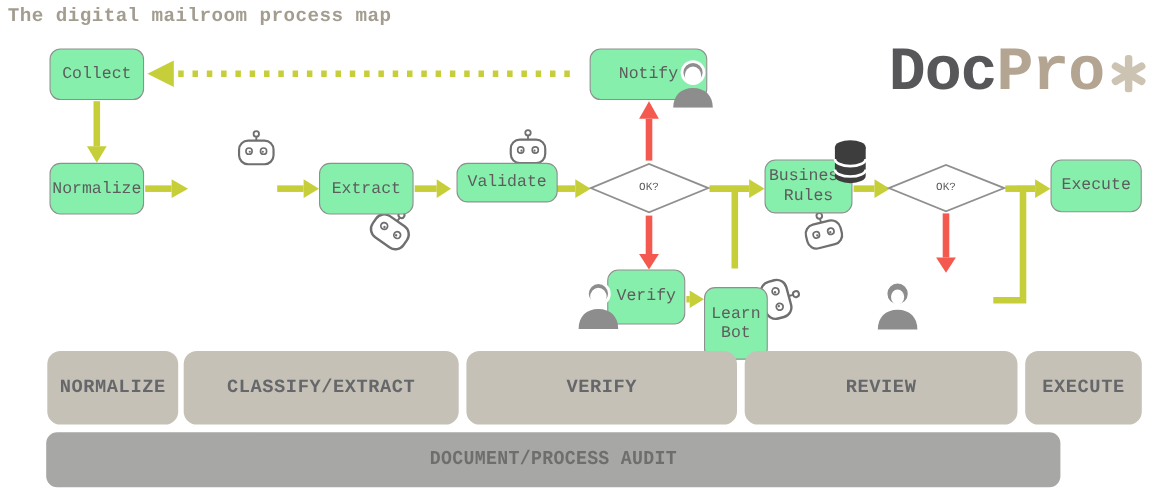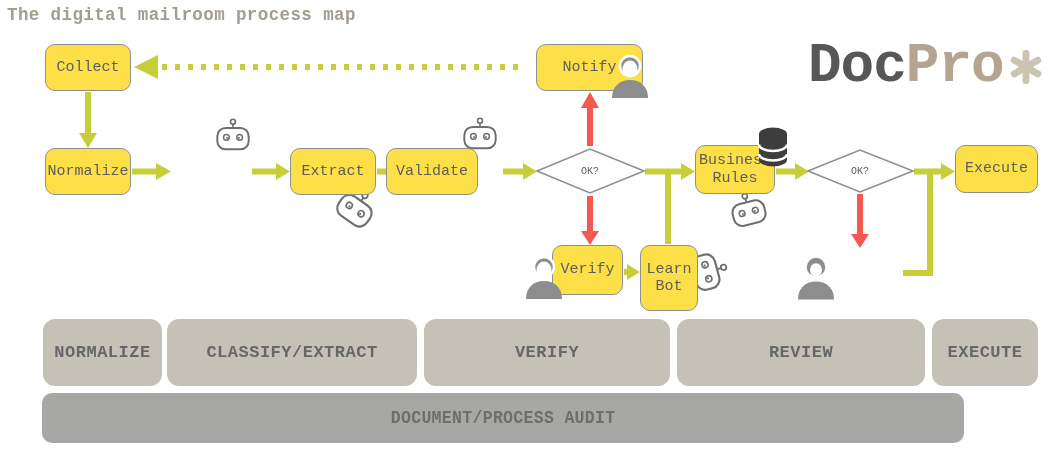--- a/index.html
+++ b/index.html
@@ -22,21 +22,21 @@
   
   #wires{left:0;top:0;z-index:1;}
   .fl{stroke:var(--flow,#c6cf39);stroke-width:6;fill:none;}
   .fl.dotted{stroke-dasharray:5 8;}
   .fh{fill:var(--flow,#c6cf39);}
   .rl{stroke:var(--alert,#f4594f);stroke-width:6;fill:none;}
   .rh{fill:var(--alert,#f4594f);}
   .diamond{fill:#fff;stroke:var(--node-border,#8f8f8f);stroke-width:1.6;}
   
   .node{
-    background:#fde047;border:1.6px solid var(--node-border,#8f8f8f);
+    background:#86efac;border:1.6px solid var(--node-border,#8f8f8f);
     border-radius:10px;display:flex;align-items:center;justify-content:center;
     color:var(--node-text,#5d5d5d);font-size:15px;line-height:1.15;
     text-align:center;z-index:2;box-sizing:border-box;padding:0 4px;
   }
   .diamond-label{
     z-index:2;display:flex;align-items:center;justify-content:center;
     color:var(--node-text,#5d5d5d);font-size:10px;
   }
   .icon{z-index:3;}
   .icon.behind{z-index:1;}
@@ -182,24 +182,24 @@
   <svg class="abs icon behind" style="left:728px;top:192px;width:40px;height:34px;transform:rotate(-14deg)" viewBox="0 0 44 40">
       <use href="#robot-g"></use>
     </svg>
   <svg class="abs icon behind" style="left:690px;top:252px;width:40px;height:38px;transform:rotate(75deg)" viewBox="0 0 44 40">
       <use href="#robot-g"></use>
     </svg>
 
   <div class="abs node" style="left:45px;top:44px;width:86px;height:47px">Collect</div>
   <div class="abs node" style="left:45px;top:148px;width:86px;height:47px">Normalize</div>
   <div class="abs node" style="left:290px;top:148px;width:86px;height:47px">Extract</div>
-  <div class="abs node" style="left:386px;top:148px;width:92px;height:47px">Validate</div>
+  <div class="abs node" style="left:415px;top:148px;width:92px;height:36px">Validate</div>
   <div class="abs node" style="left:536px;top:44px;width:107px;height:47px">Notify</div>
   <div class="abs node" style="left:552px;top:245px;width:71px;height:50px">Verify</div>
-  <div class="abs node" style="left:640px;top:245px;width:58px;height:66px">Learn Bot</div>
+  <div class="abs node" style="left:640px;top:261px;width:58px;height:66px">Learn Bot</div>
   <div class="abs node" style="left:695px;top:145px;width:80px;height:49px">Business Rules</div>
   <div class="abs node" style="left:955px;top:145px;width:83px;height:48px">Execute</div>
 
   <div class="abs diamond-label" style="left:550px;top:160px;width:80px;height:22px">OK?</div>
   <div class="abs diamond-label" style="left:820px;top:160px;width:80px;height:22px">OK?</div>
 
   <svg class="abs icon" style="left:608px;top:52px;width:44px;height:46px" viewBox="0 0 44 46">
       <use href="#person-g"></use>
     </svg>
   <svg class="abs icon" style="left:522px;top:253px;width:44px;height:46px" viewBox="0 0 44 46">

